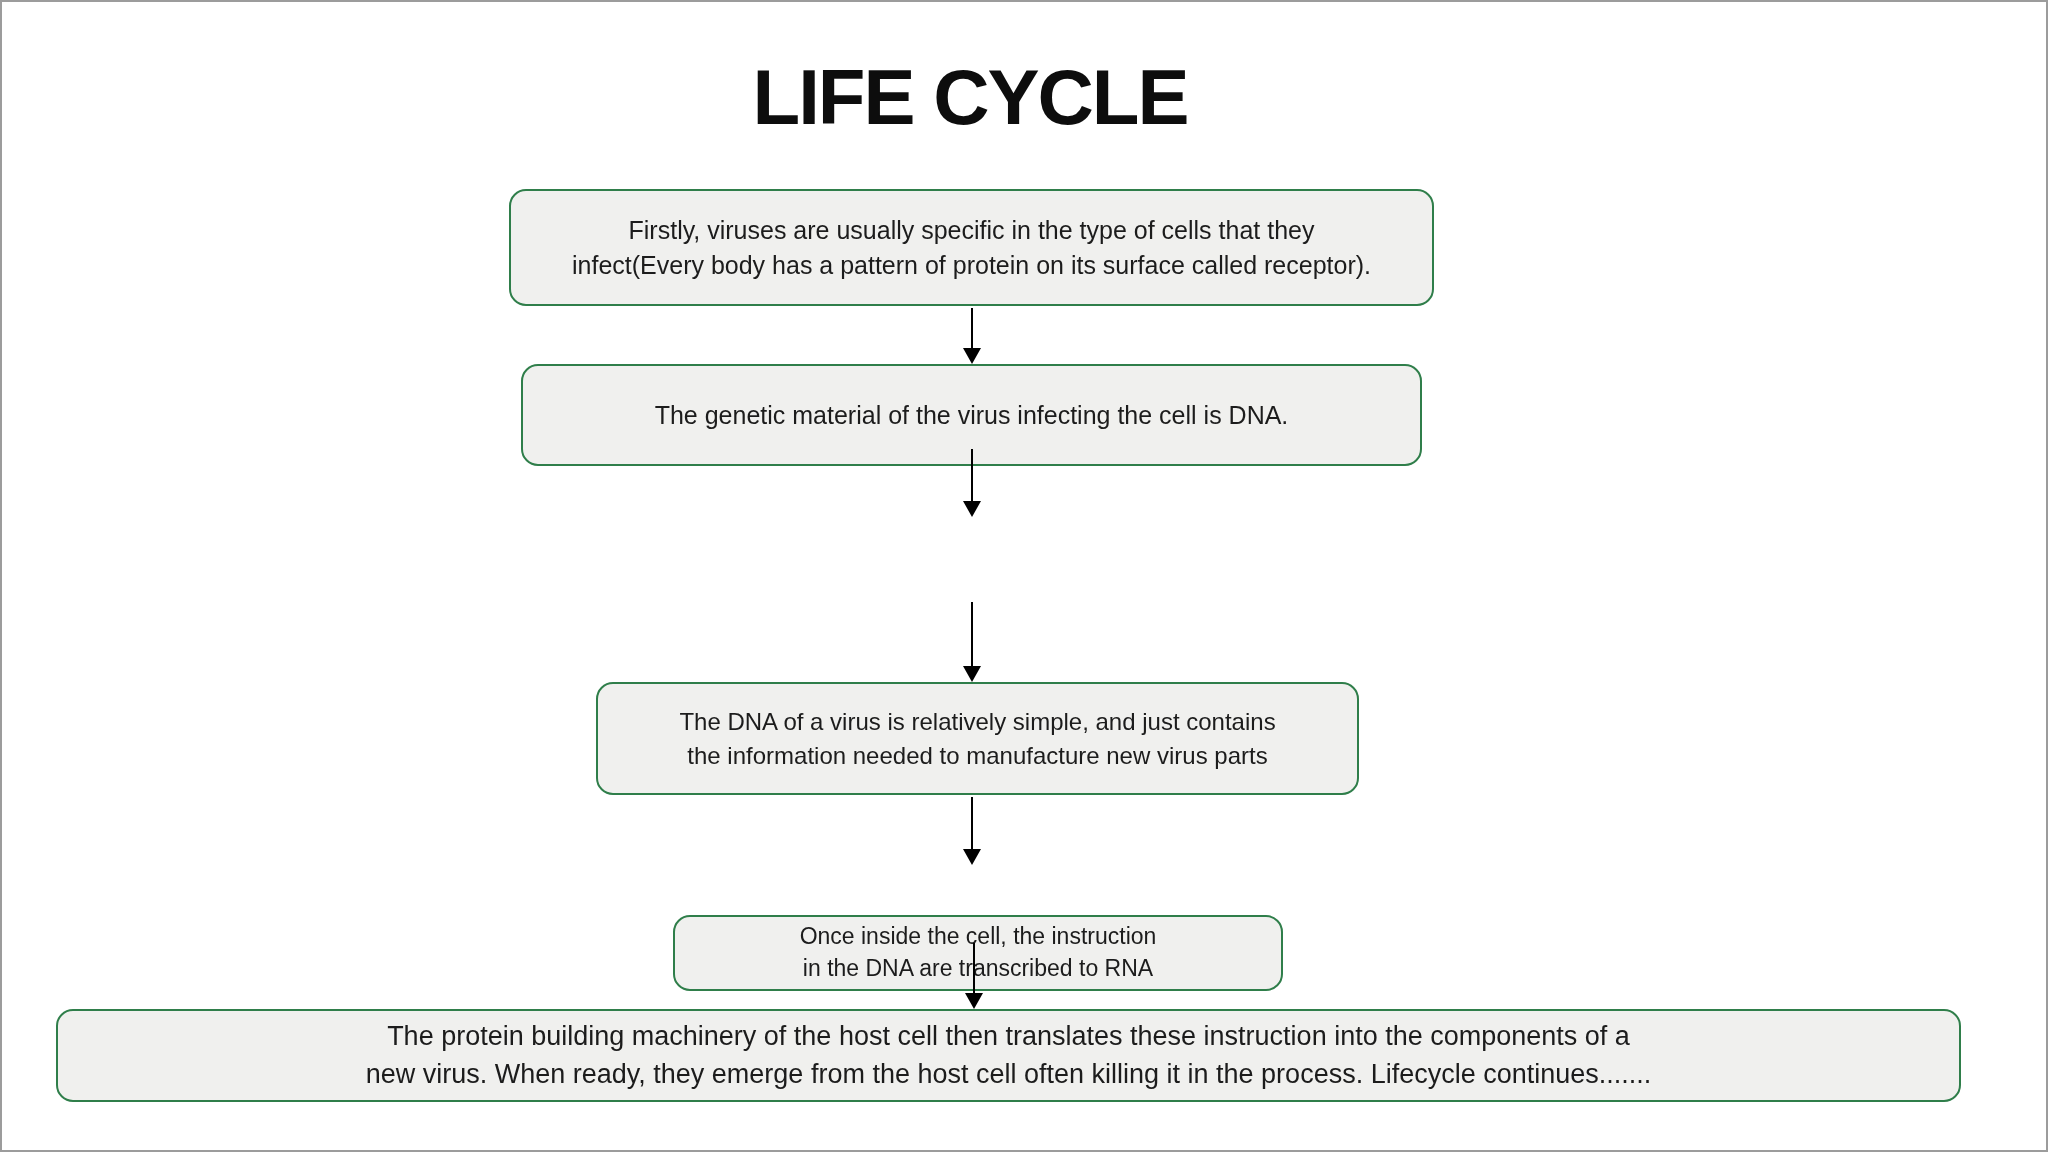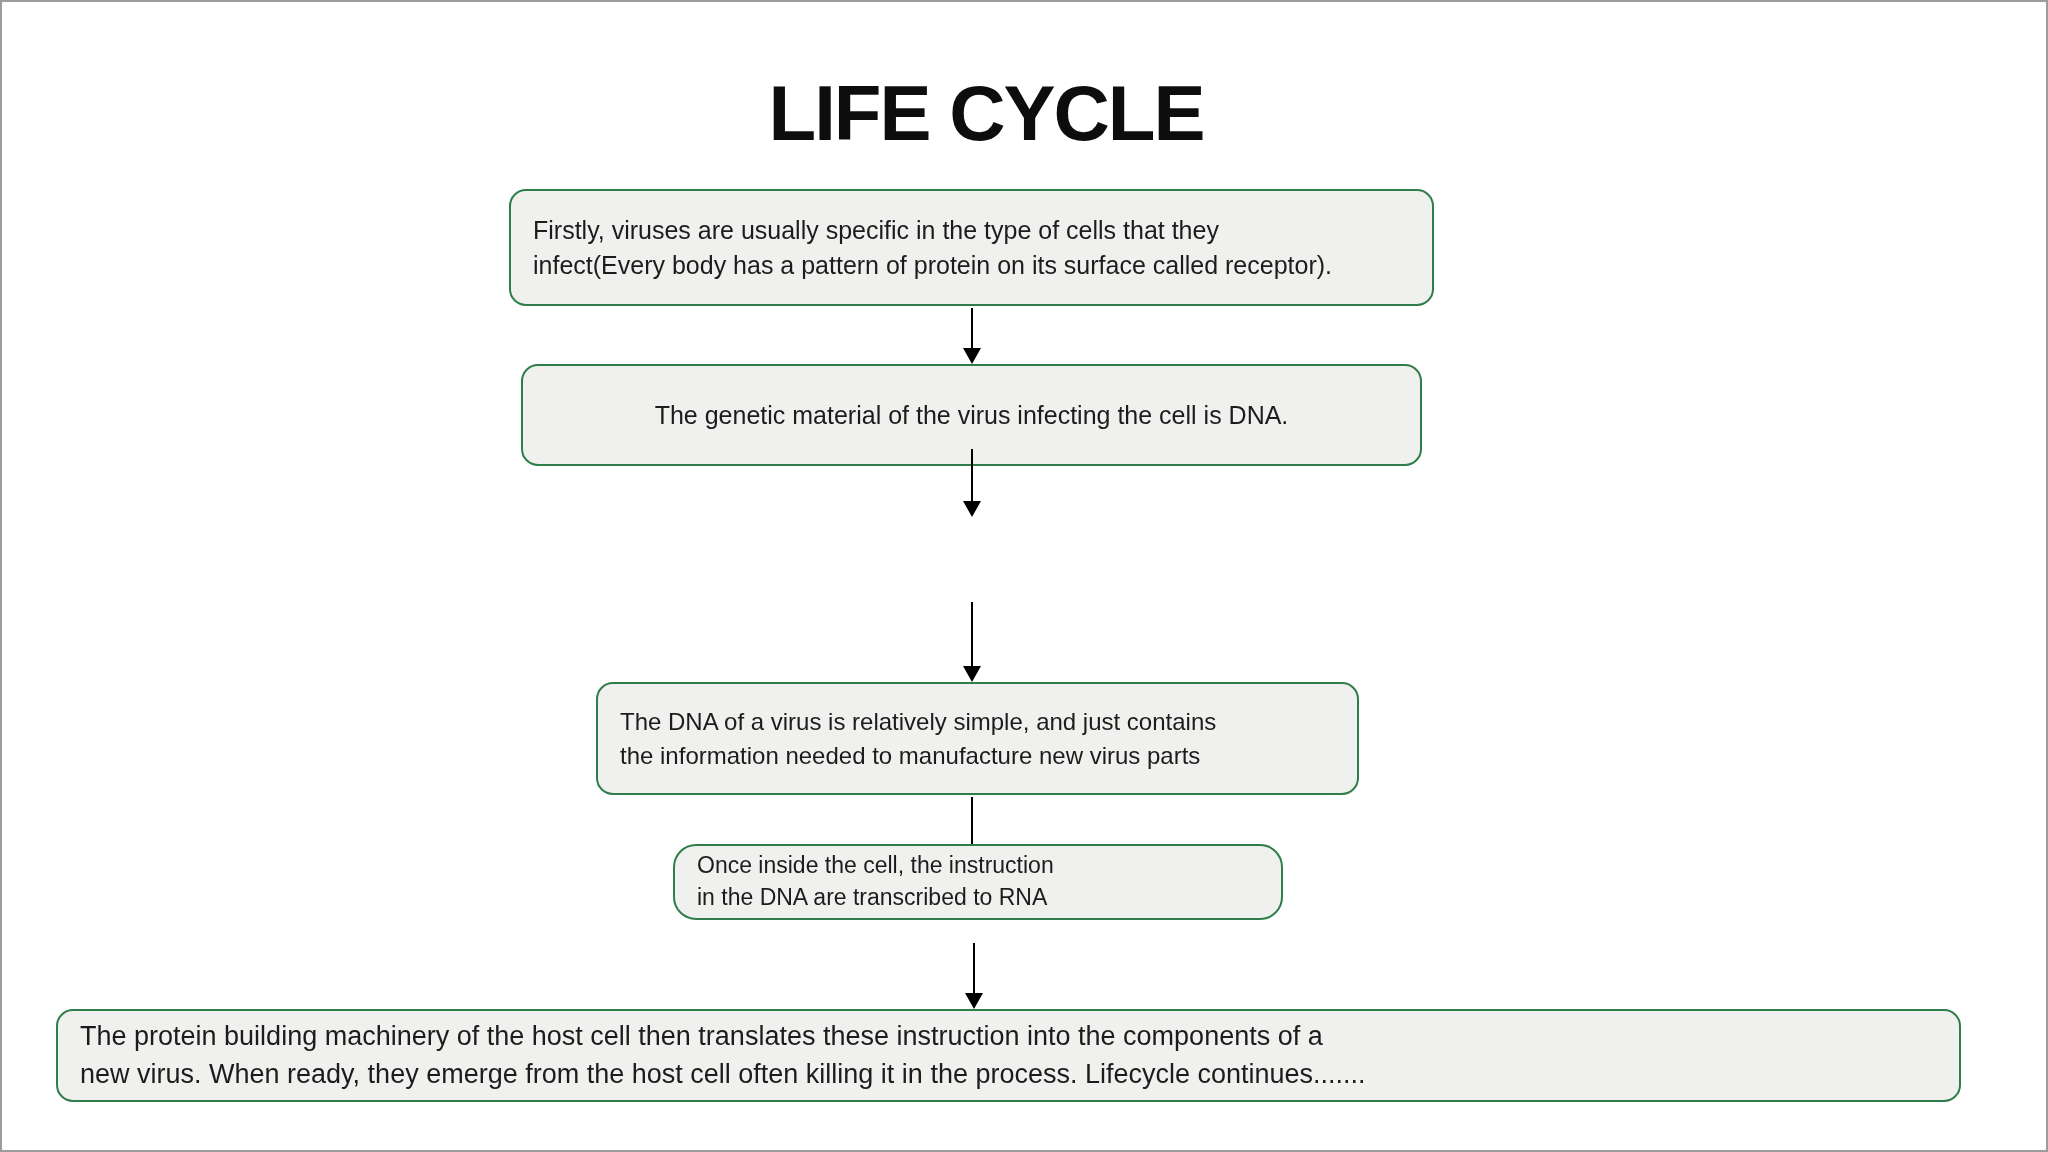--- a/index.html
+++ b/index.html
@@ -10,51 +10,51 @@
     background:#fff;
     border:2px solid var(--page-border,#9c9c9c);
     font-family:"Liberation Sans",sans-serif;
     color:var(--text,#1c1c1c);
     overflow:hidden;
   }
   .title{
     position:absolute;
     top:56px;left:968px;
     transform:translateX(-50%);
-    margin:16px;
+    margin:0;
     font-size:78px;
     font-weight:bold;
     letter-spacing:-2px;
     color:#0d0d0d;
     white-space:nowrap;
     line-height:1;
   }
   .node{
     position:absolute;
     box-sizing:border-box;
     background:var(--box-fill,#f0f0ee);
     border:2.5px solid var(--box-border,#2f7e4a);
     border-radius:17px;
     display:flex;align-items:center;justify-content:center;
-    text-align:left;
+    text-align:center;
     padding:6px 22px;
   }
   .node p{
     margin:0;
     font-size:25px;
     line-height:1.38;
     text-wrap:balance;
   }
   .step1{left:507px;top:187px;width:925px;height:117px;}
   .step2{left:519px;top:362px;width:901px;height:102px;}
   .step3{left:572px;top:515px;width:816px;height:83px;}
   .step3 p{font-size:24px;}
   .step4{left:594px;top:680px;width:763px;height:113px;}
   .step4 p{font-size:24px;}
-  .step5{left:671px;top:842px;width:610px;height:76px;border-radius:23px;}
+  .step5{left:671px;top:913px;width:610px;height:76px;}
   .step5 p{font-size:23px;}
   .step6{left:54px;top:1007px;width:1905px;height:93px;}
   .step6 p{font-size:27px;}
   .arrow{
     position:absolute;
     width:2px;
     background:var(--arrow,#000);
   }
   .arrow::after{
     content:"";

